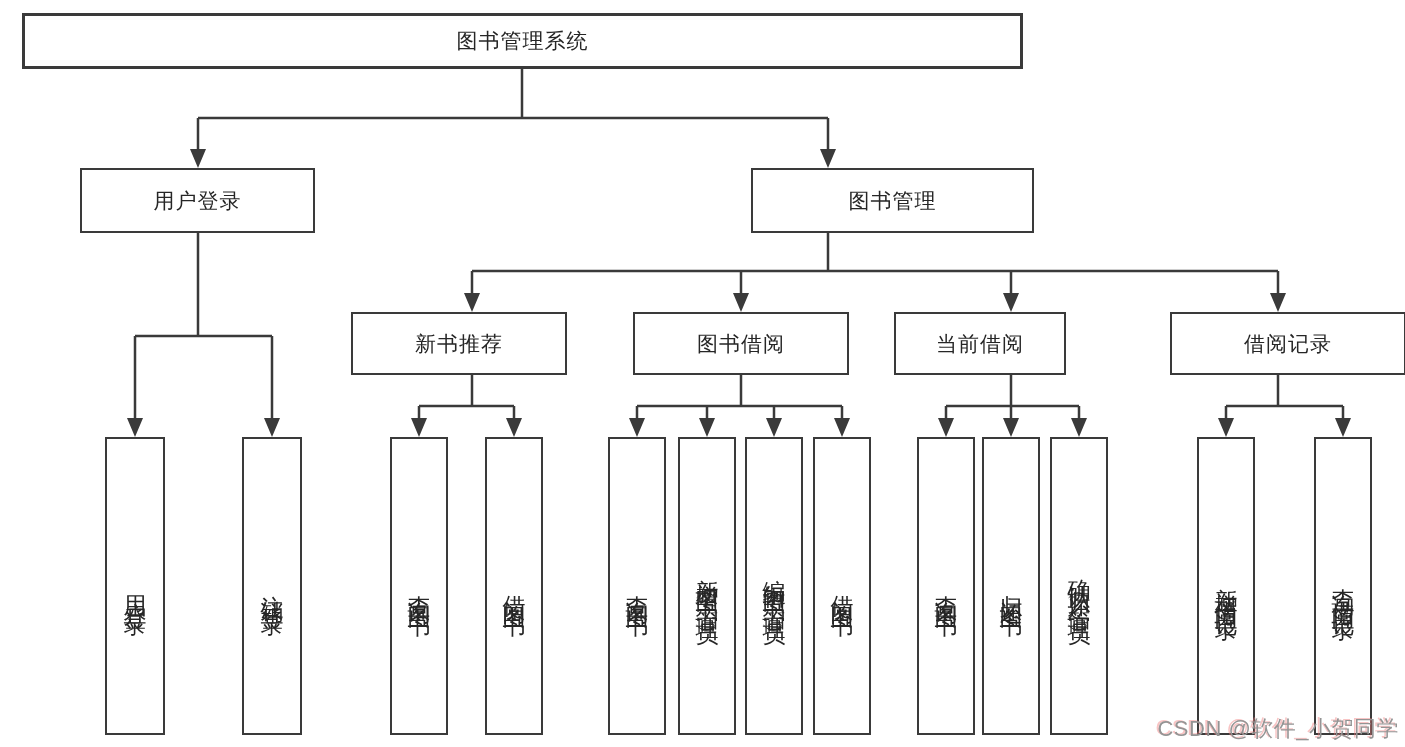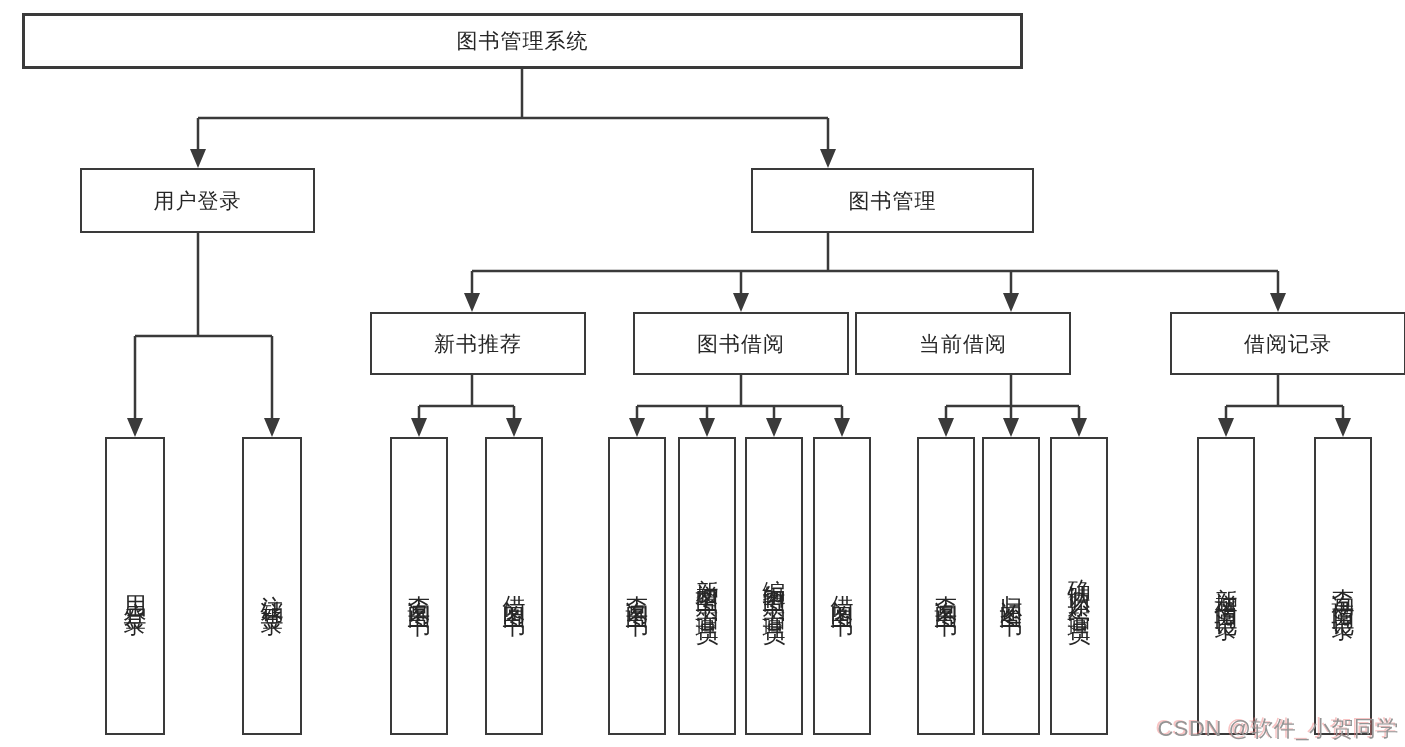--- a/index.html
+++ b/index.html
@@ -82,27 +82,27 @@
     <span class="h-label">图书管理系统</span>
   </div>
 
   <div class="node" style="left:80px; top:168px; width:235px; height:65px;">
     <span class="h-label">用户登录</span>
   </div>
   <div class="node" style="left:711px; top:168px; width:283px; height:65px;margin-left:40px;">
     <span class="h-label">图书管理</span>
   </div>
 
-  <div class="node" style="left:370px; top:312px; width:216px; height:63px;">
+  <div class="node" style="left:351px; top:312px; width:216px; height:63px;">
     <span class="h-label">新书推荐</span>
   </div>
   <div class="node" style="left:633px; top:312px; width:216px; height:63px;">
     <span class="h-label">图书借阅</span>
   </div>
-  <div class="node" style="left:855px; top:312px; width:216px; height:63px;">
+  <div class="node" style="left:894px; top:312px; width:172px; height:63px;">
     <span class="h-label">当前借阅</span>
   </div>
   <div class="node" style="left:1170px; top:312px; width:236px; height:63px;">
     <span class="h-label">借阅记录</span>
   </div>
 
   <div class="node" style="left:105px; top:437px; width:60px; height:298px;">
     <span class="v-label">用户登录</span>
   </div>
   <div class="node" style="left:242px; top:437px; width:60px; height:298px;">

